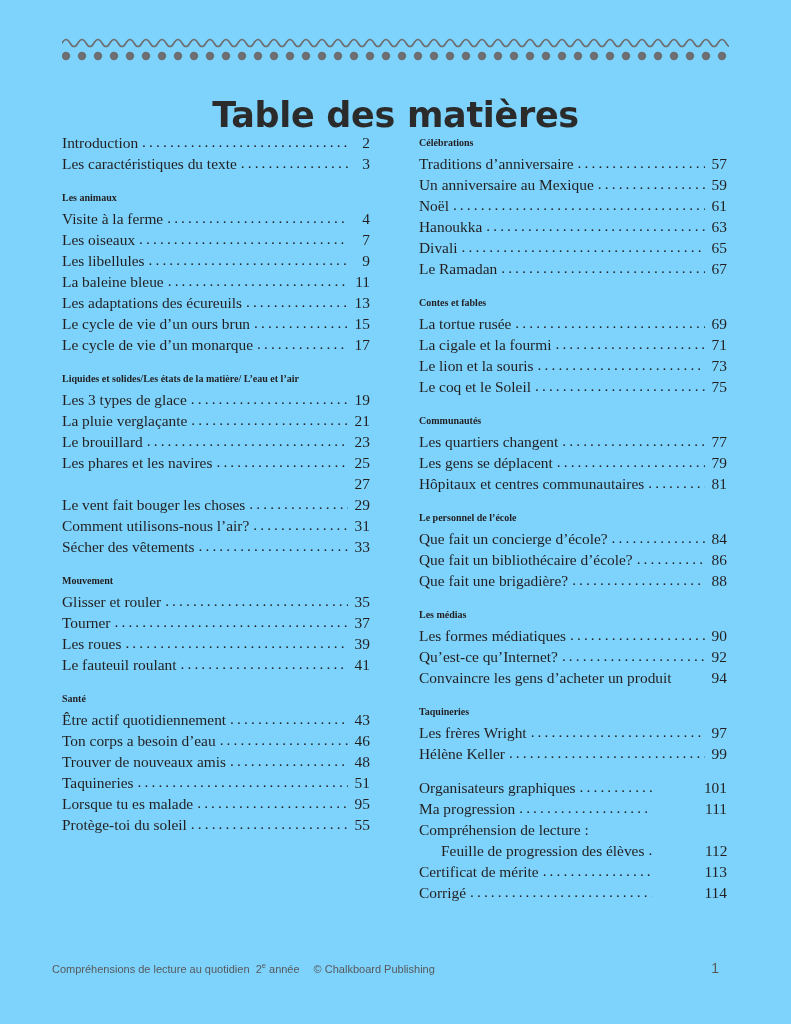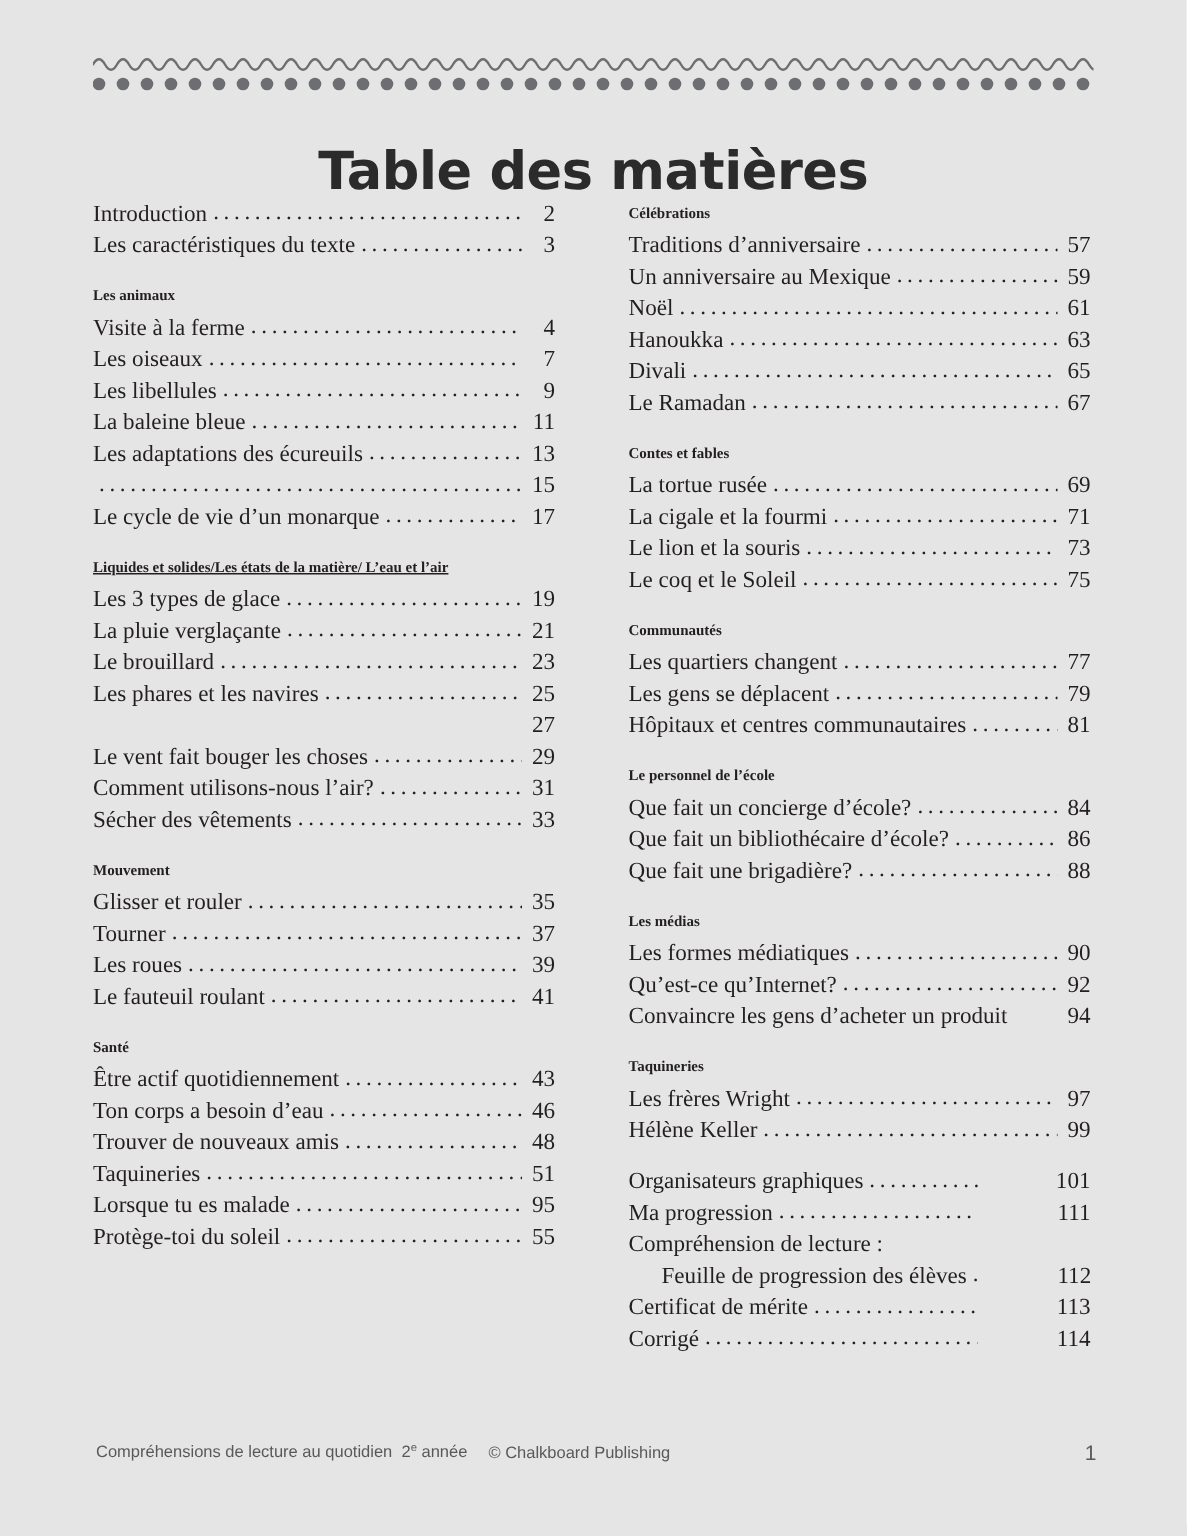--- a/index.html
+++ b/index.html
@@ -14,21 +14,21 @@
     font-family: "Liberation Serif", "DejaVu Serif", serif;
     color: #231f20;
     overflow: hidden;
   }
 
   .page {
     position: absolute;
     left: 0; top: 0;
     width: 791px;
     height: 1024px;
-    background: #e5e5e5;
+    background: #7dd3fc;
   }
 
   
   .top-border {
     position: absolute;
     left: 62px;
     top: 33px;
     width: 667px;
     height: 30px;
   }
@@ -66,21 +66,21 @@
   .section + .section { margin-top: 13px; }
 
   .section-heading {
     font-weight: bold;
     font-size: 10px;
     line-height: 21px;
     color: #231f20;
     margin: 0;
     white-space: nowrap;
   }
-  .section-heading.wrap { white-space: normal; text-decoration: underline; }
+  .section-heading.wrap { white-space: normal; }
 
   
   .entry {
     display: flex;
     align-items: flex-end;
     font-size: 15.4px;
     line-height: 21px;
     color: #231f20;
   }
   .entry .entry-title {
@@ -108,28 +108,28 @@
   }
   .entry.wide-num .page-num { min-width: 27px; margin-left: 46px; }
 
   
   .entry.indent .entry-title { padding-left: 22px; }
   .entry.plain { display: block; }
 
   
   .footer {
     position: absolute;
-    left: 64px;
+    left: 52px;
     top: 960px;
     width: 667px;
     font-family: "Liberation Sans", "DejaVu Sans", sans-serif;
     font-size: 11px;
     color: #58595b;
     display: flex;
-    align-items: flex-start;
+    align-items: center;
     justify-content: space-between;
   }
   .footer-left { white-space: nowrap; }
   .footer-left .copyright { margin-left: 14px; }
   .footer-left sup { font-size: 7.5px; vertical-align: super; }
   .footer-page {
     font-size: 14px;
     color: #58595b;
   }
 </style>
@@ -225,20 +225,21 @@
             <span class="entry-title">La baleine bleue</span>
             <span class="leader">............................................................</span>
             <span class="page-num">11</span>
           </div>
           <div class="entry">
             <span class="entry-title">Les adaptations des écureuils</span>
             <span class="leader">............................................................</span>
             <span class="page-num">13</span>
           </div>
           <div class="entry">
+            <span class="entry-title">Le cycle de vie d’un ours brun</span>
             <span class="leader">............................................................</span>
             <span class="page-num">15</span>
           </div>
           <div class="entry">
             <span class="entry-title">Le cycle de vie d’un monarque</span>
             <span class="leader">............................................................</span>
             <span class="page-num">17</span>
           </div>
         </div>
         <div class="section">

